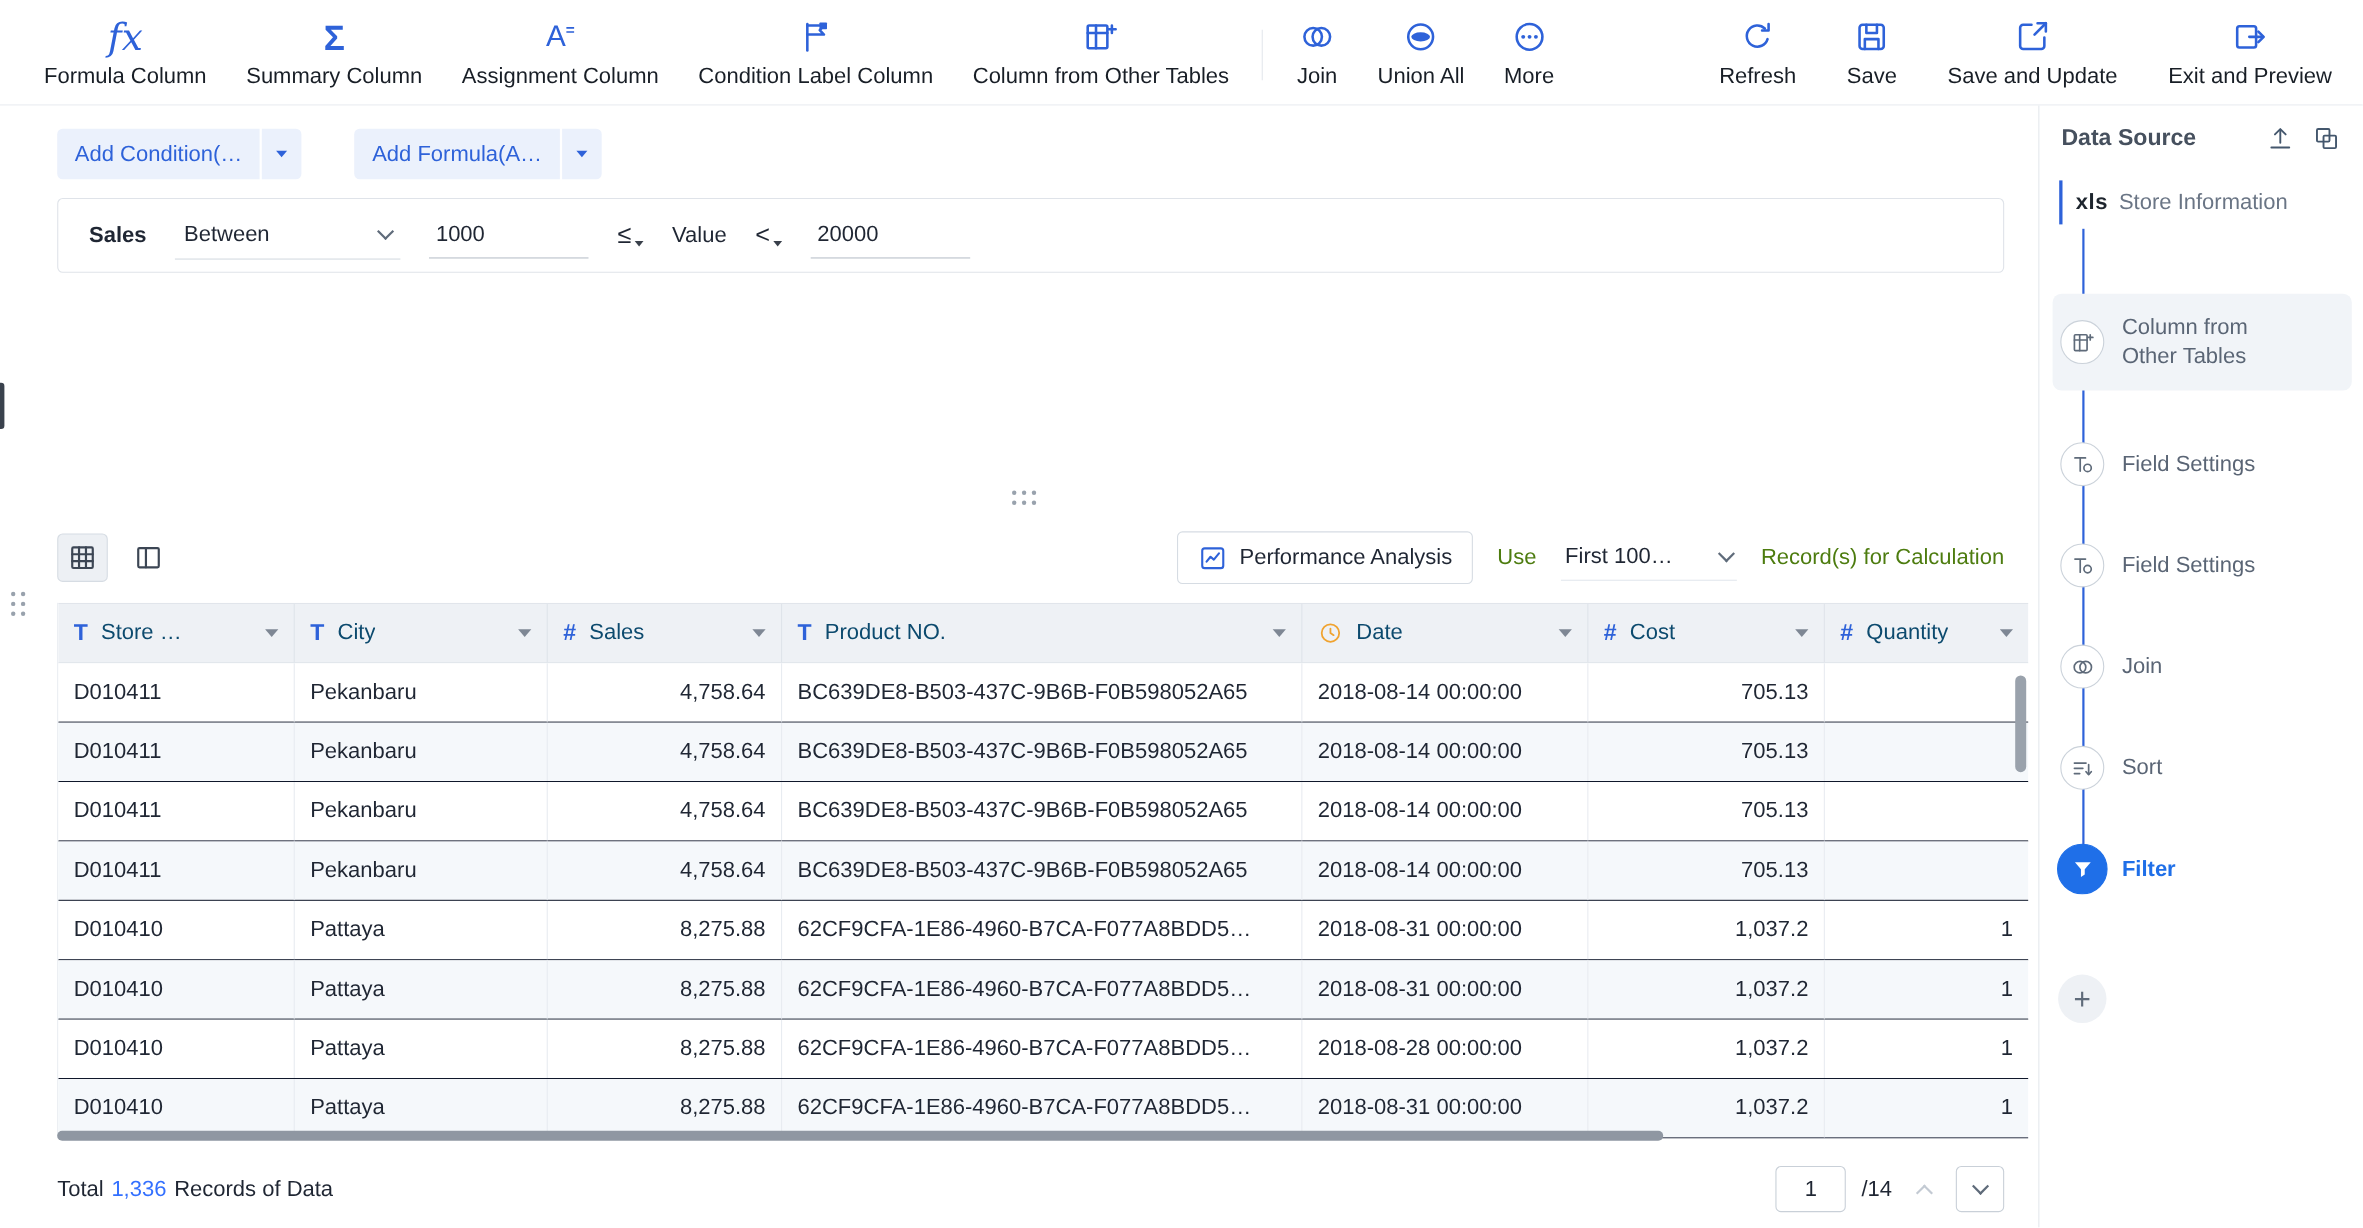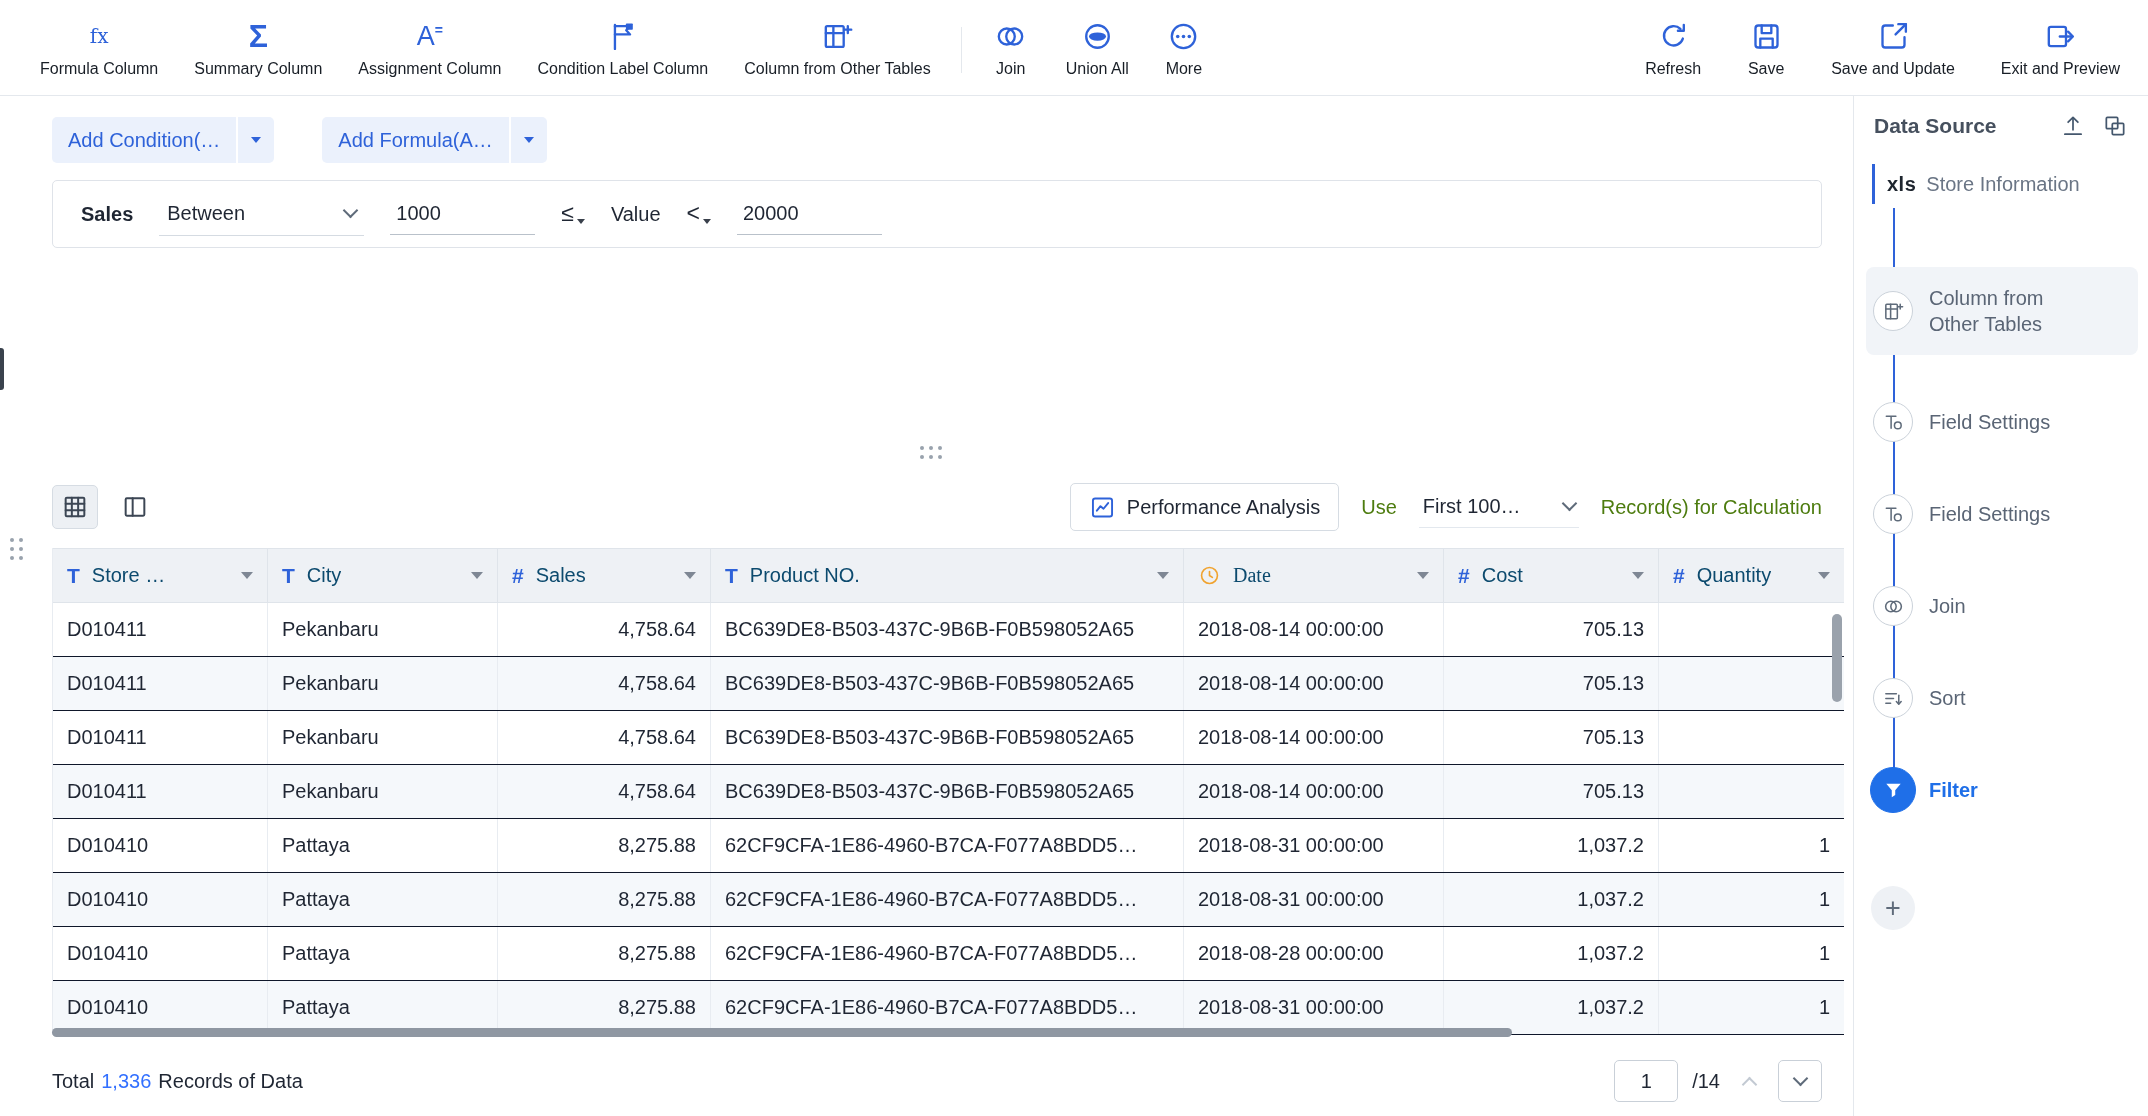--- a/index.html
+++ b/index.html
@@ -7,23 +7,23 @@
   body{font-family:"Liberation Sans",sans-serif;background:#fff}
   :root{--accent:#2E62D9;--link:#3370FF;--filter-active:#1F6FE8;--date-icon:#F0A32F}
   .app{position:relative;width:2148px;height:1116px;overflow:hidden;background:#fff;color:#1F2633;font-size:20px}
 
   
   .toolbar{position:absolute;left:0;top:0;width:2148px;height:96px;display:flex;align-items:center;border-bottom:1px solid #E4E8ED;padding:0 28px 0 40px;background:#fff}
   .tb-group{display:flex;align-items:flex-start;gap:36px}
   .tb-right{margin-left:auto;gap:46px}
   .tb-item{display:flex;flex-direction:column;align-items:center;gap:5px;cursor:pointer;white-space:nowrap}
   .tb-icon{height:38px;min-width:38px;display:flex;align-items:center;justify-content:center}
-  .tb-label{font-size:16px;color:#181E26}
+  .tb-label{font-size:20px;color:#181E26}
   .tb-divider{width:1px;height:46px;background:#E4E8ED;margin:4px 30px 0 30px}
-  .icf{font-family:"DejaVu Serif",serif;font-size:20px;color:var(--accent);line-height:1}
+  .icf{font-family:"DejaVu Serif",serif;font-style:italic;font-size:34px;color:var(--accent);line-height:1}
   .ics{font-size:32px;color:var(--accent);font-weight:bold;line-height:1}
   .ica{font-size:27px;color:var(--accent);line-height:1}
   .ica sup{font-size:14px;font-weight:bold}
   .svg-ic{width:33px;height:33px;color:var(--accent);stroke:currentColor;fill:none;stroke-width:1.7;stroke-linecap:round;stroke-linejoin:round}
   .svg-st{width:23px;height:23px;color:#5F6B7A;stroke:currentColor;fill:none;stroke-width:1.6;stroke-linecap:round;stroke-linejoin:round}
   .svg-vw{width:28px;height:28px;color:#3C4654;stroke:currentColor;fill:none;stroke-width:1.7;stroke-linecap:round;stroke-linejoin:round}
   .svg-pf{width:27px;height:27px;color:var(--accent);stroke:currentColor;fill:none;stroke-width:1.7;stroke-linecap:round;stroke-linejoin:round}
   .svg-clock{width:23px;height:23px;color:var(--date-icon);stroke:currentColor;fill:none;stroke-width:1.7;stroke-linecap:round;stroke-linejoin:round}
   .svg-sb{width:26px;height:26px;color:#44576D;stroke:currentColor;fill:none;stroke-width:1.6;stroke-linecap:round;stroke-linejoin:round}
 
@@ -324,21 +324,21 @@
           <div class="th" style="width: 213px;">
             <span class="tic">#</span>
             <span class="th-lab">Sales</span>
             <i class="th-car"></i>
           </div>
           <div class="th" style="width: 473px;">
             <span class="tic">T</span>
             <span class="th-lab">Product NO.</span>
             <i class="th-car"></i>
           </div>
-          <div class="th" style="width: 260px; font-family: Liberation Serif, serif;">
+          <div class="th" style="width: 260px;">
             <svg class="svg-clock" viewBox="0 0 24 24">
               <circle cx="12" cy="12" r="8.3"></circle>
               <path d="M12 7.8V12l3 2"></path>
             </svg>
             <span class="th-lab">Date</span>
             <i class="th-car"></i>
           </div>
           <div class="th" style="width: 215px;">
             <span class="tic">#</span>
             <span class="th-lab">Cost</span>

